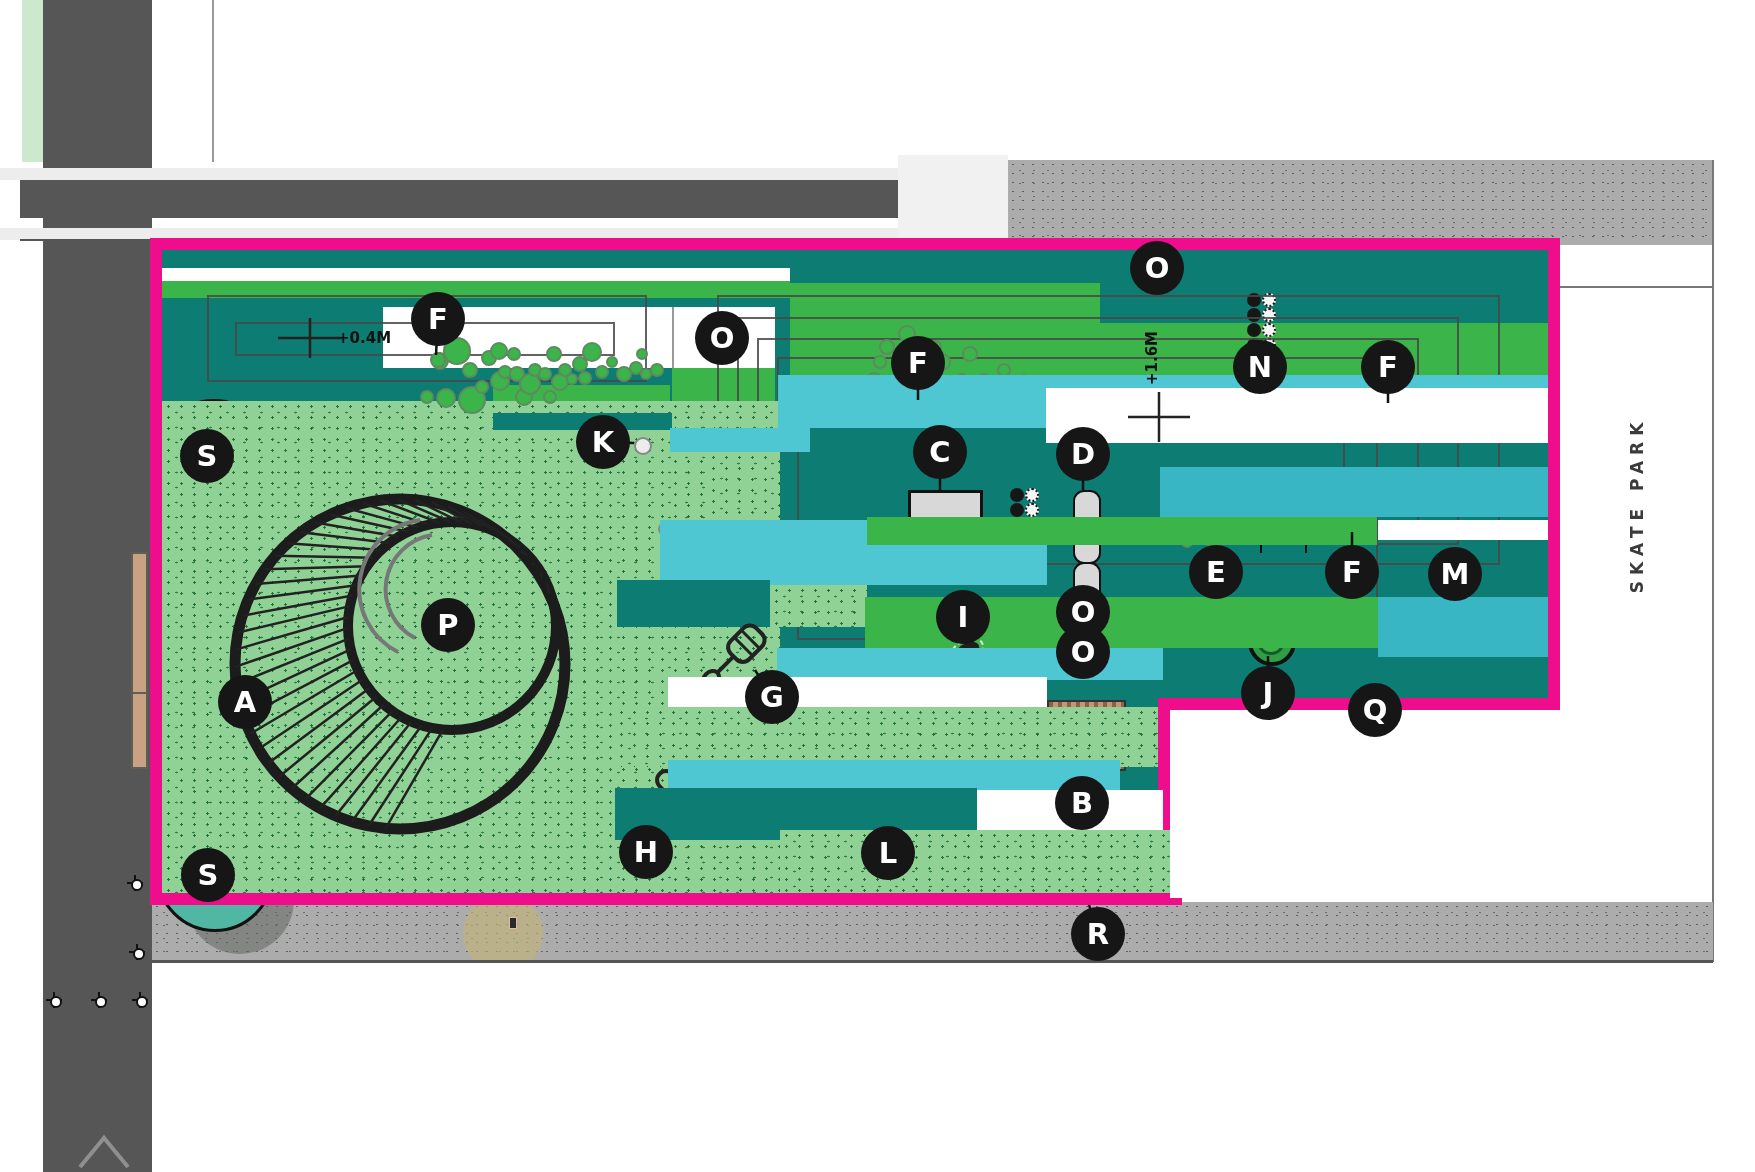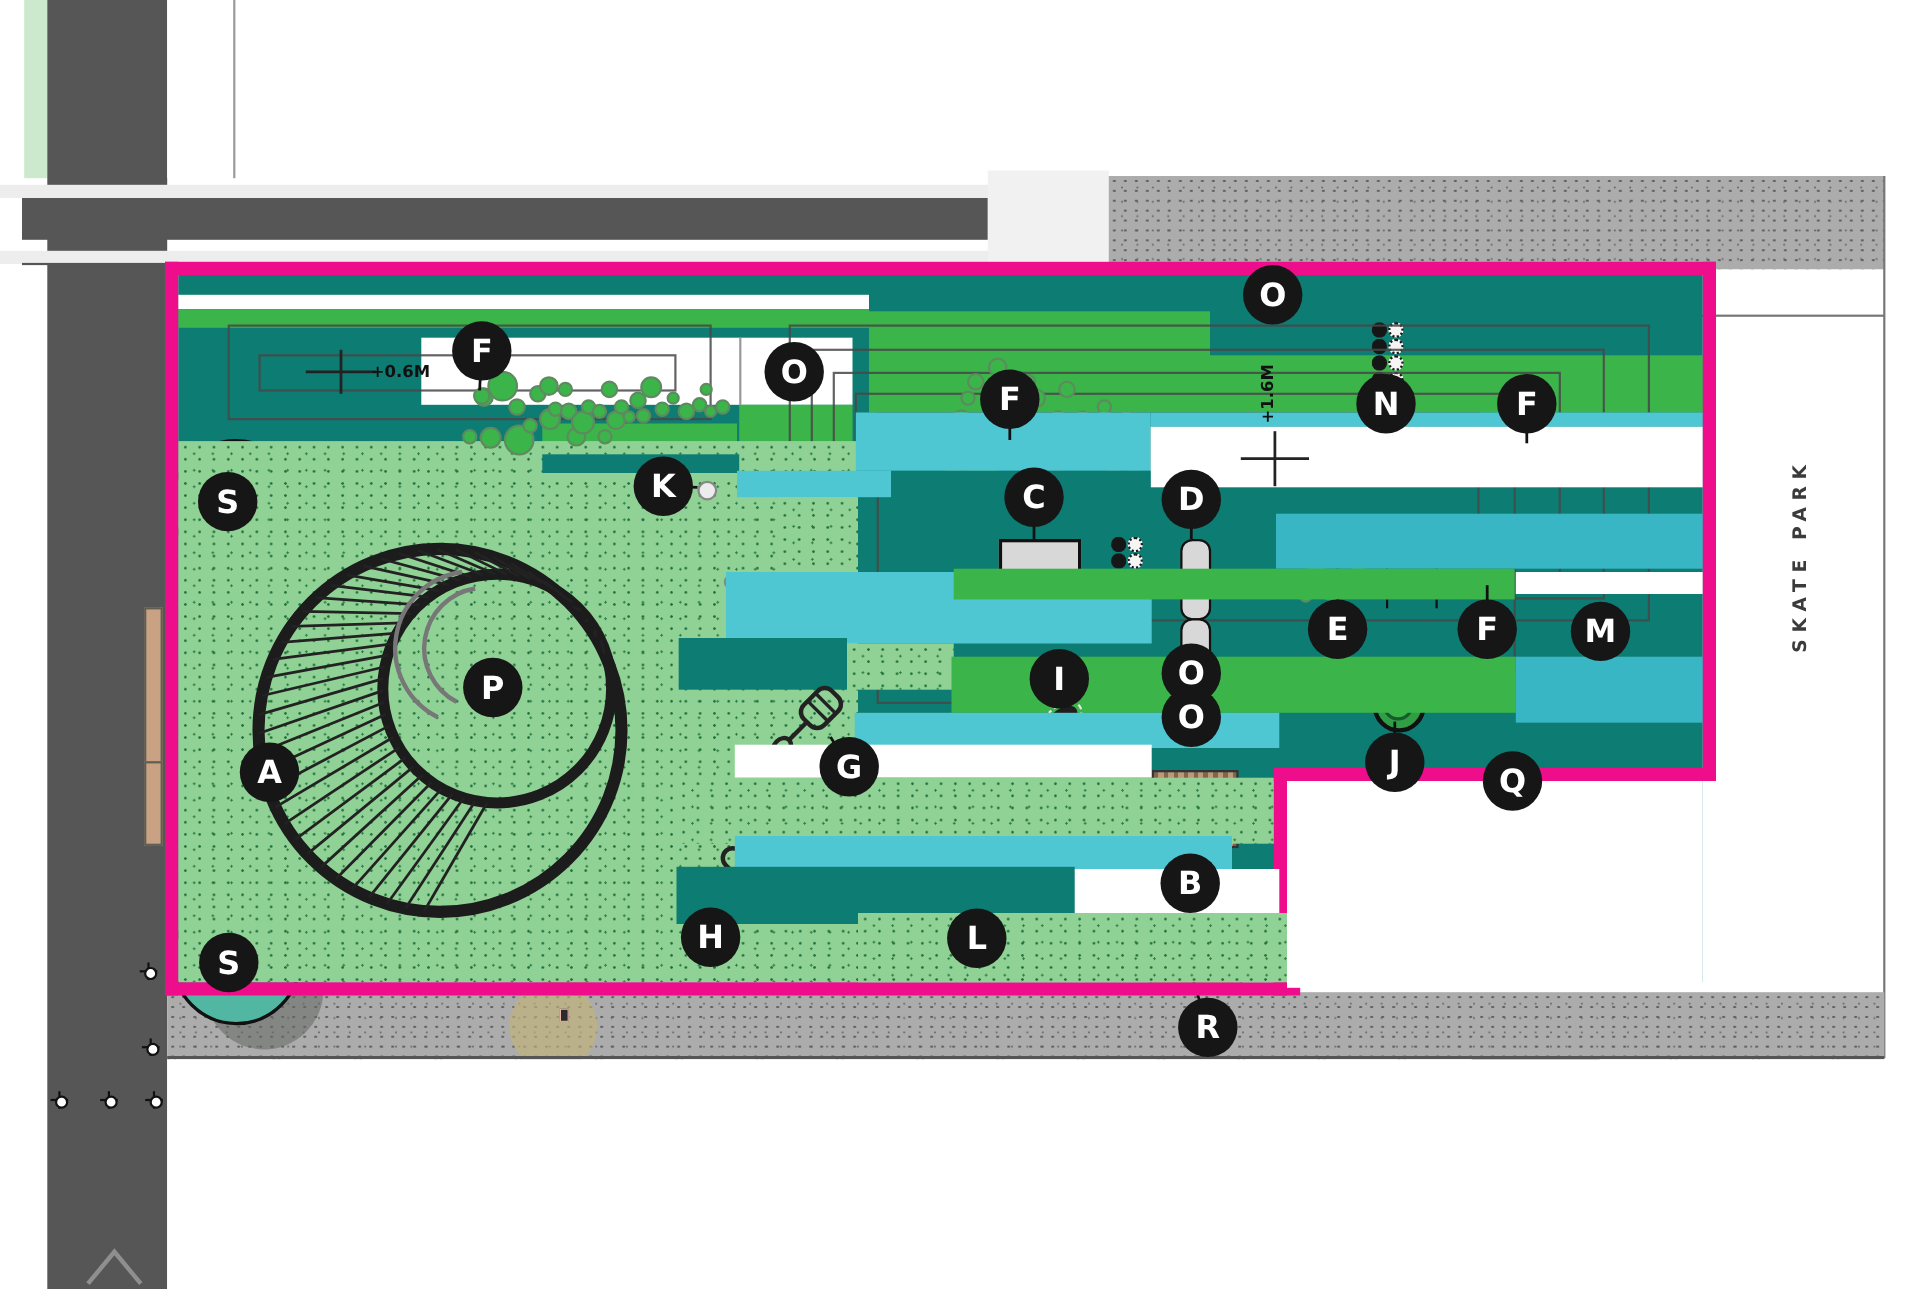--- a/index.html
+++ b/index.html
@@ -109,21 +109,21 @@
       <ellipse cx="0" cy="0" rx="19" ry="12" fill="none" stroke="#e8e8e8" stroke-width="2" stroke-dasharray="3 3"></ellipse>
     </g>
     <g transform="translate(1448,630) rotate(40)">
       <rect x="-10" y="-28" width="20" height="56" rx="9" fill="#fff" stroke="#222" stroke-width="4"></rect>
       <line x1="-10" y1="-8" x2="10" y2="-8" stroke="#222" stroke-width="3"></line>
       <circle cx="0" cy="14" r="4" fill="none" stroke="#222" stroke-width="2.5"></circle>
     </g>
     <path d="M80,1167 L104,1138 L128,1167" fill="none" stroke="#8f8f8f" stroke-width="4"></path>
   </svg>
 
-  <div class="dimtext" style="left:337px;top:329px;">+0.6M</div>
+  <div class="dimtext" style="left:337px;top:329px;">+0.4M</div>
   <div class="dimtext" style="left:1152px;top:358px;transform:translate(-50%,-50%) rotate(-90deg);">+1.6M</div>
   <div class="dimtext" style="left:1637px;top:505px;transform:translate(-50%,-50%) rotate(-90deg);font-size:17px;letter-spacing:6px;color:#3b3b3b;">SKATE PARK</div>
   <div class="abs" style="left:178px;top:1012px;font-size:32px;color:#5a5a5a;z-index:8;">♿</div>
 <div class="abs" style="left: 22px; top: 0px; width: 21px; height: 162px; z-index: 1; background: rgb(205, 233, 205);"></div>
     <div class="abs" style="left: 43px; top: 0px; width: 109px; height: 1172px; z-index: 2; background: rgb(86, 86, 86);"></div>
     <div class="abs" style="left: 152px; top: 0px; width: 760px; height: 162px; z-index: 3; background: rgb(255, 255, 255);"></div>
     <div class="abs" style="left: 212px; top: 0px; width: 2px; height: 162px; z-index: 4; background: rgb(154, 154, 154);"></div>
     <div class="abs" style="left: 0px; top: 168px; width: 1008px; height: 12px; z-index: 5; background: rgb(237, 237, 237);"></div>
     <div class="abs" style="left: 20px; top: 180px; width: 878px; height: 38px; z-index: 6; background: rgb(86, 86, 86);"></div>
     <div class="abs" style="left: 0px; top: 228px; width: 1008px; height: 12px; z-index: 7; background: rgb(237, 237, 237);"></div>

